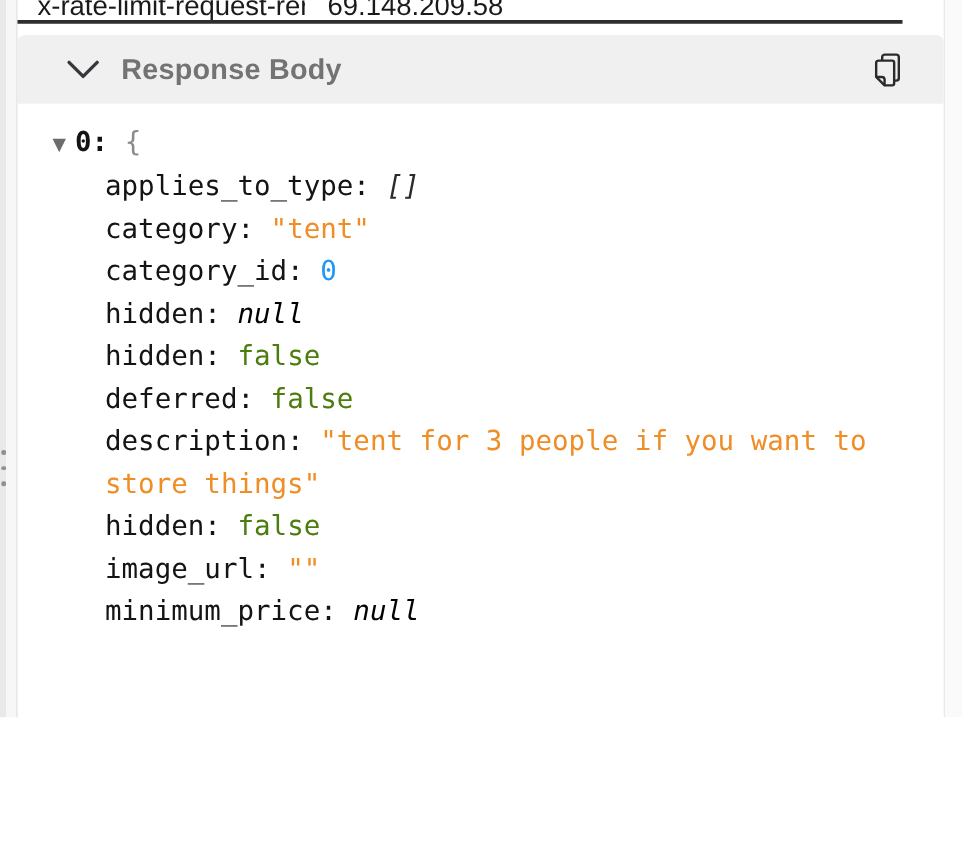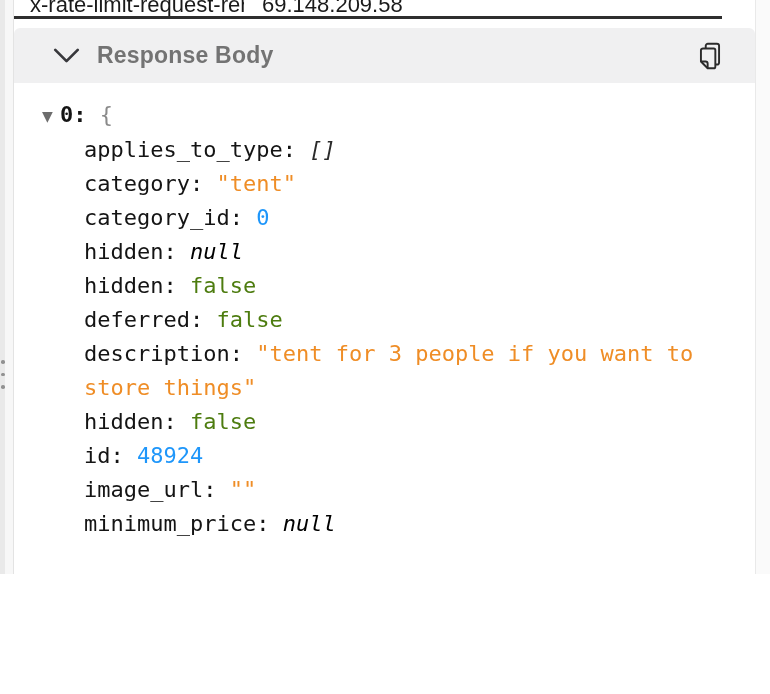--- a/index.html
+++ b/index.html
@@ -127,20 +127,19 @@
   <div class="tree" id="tree">
       <div class="trow root"><span class="expander">▼</span><span class="k">0:</span> <span class="v-brace">{</span></div>
       <div class="trow"><span class="k">applies_to_type:</span> <span class="v-array">[]</span></div>
       <div class="trow"><span class="k">category:</span> <span class="v-string">"tent"</span></div>
       <div class="trow"><span class="k">category_id:</span> <span class="v-number">0</span></div>
       <div class="trow"><span class="k">hidden:</span> <span class="v-null">null</span></div>
       <div class="trow"><span class="k">hidden:</span> <span class="v-boolean">false</span></div>
       <div class="trow"><span class="k">deferred:</span> <span class="v-boolean">false</span></div>
       <div class="trow"><span class="k">description:</span> <span class="v-string">"tent for 3 people if you want to store things"</span></div>
       <div class="trow"><span class="k">hidden:</span> <span class="v-boolean">false</span></div>
-      <div class="trow"><span class="k">id:</span> <span class="v-number">48924</span></div>
       <div class="trow"><span class="k">image_url:</span> <span class="v-string">""</span></div>
       <div class="trow"><span class="k">minimum_price:</span> <span class="v-null">null</span></div>
     </div>
 
   <div class="scroll-gutter"></div>
 
 </div>
 
 </body></html>

